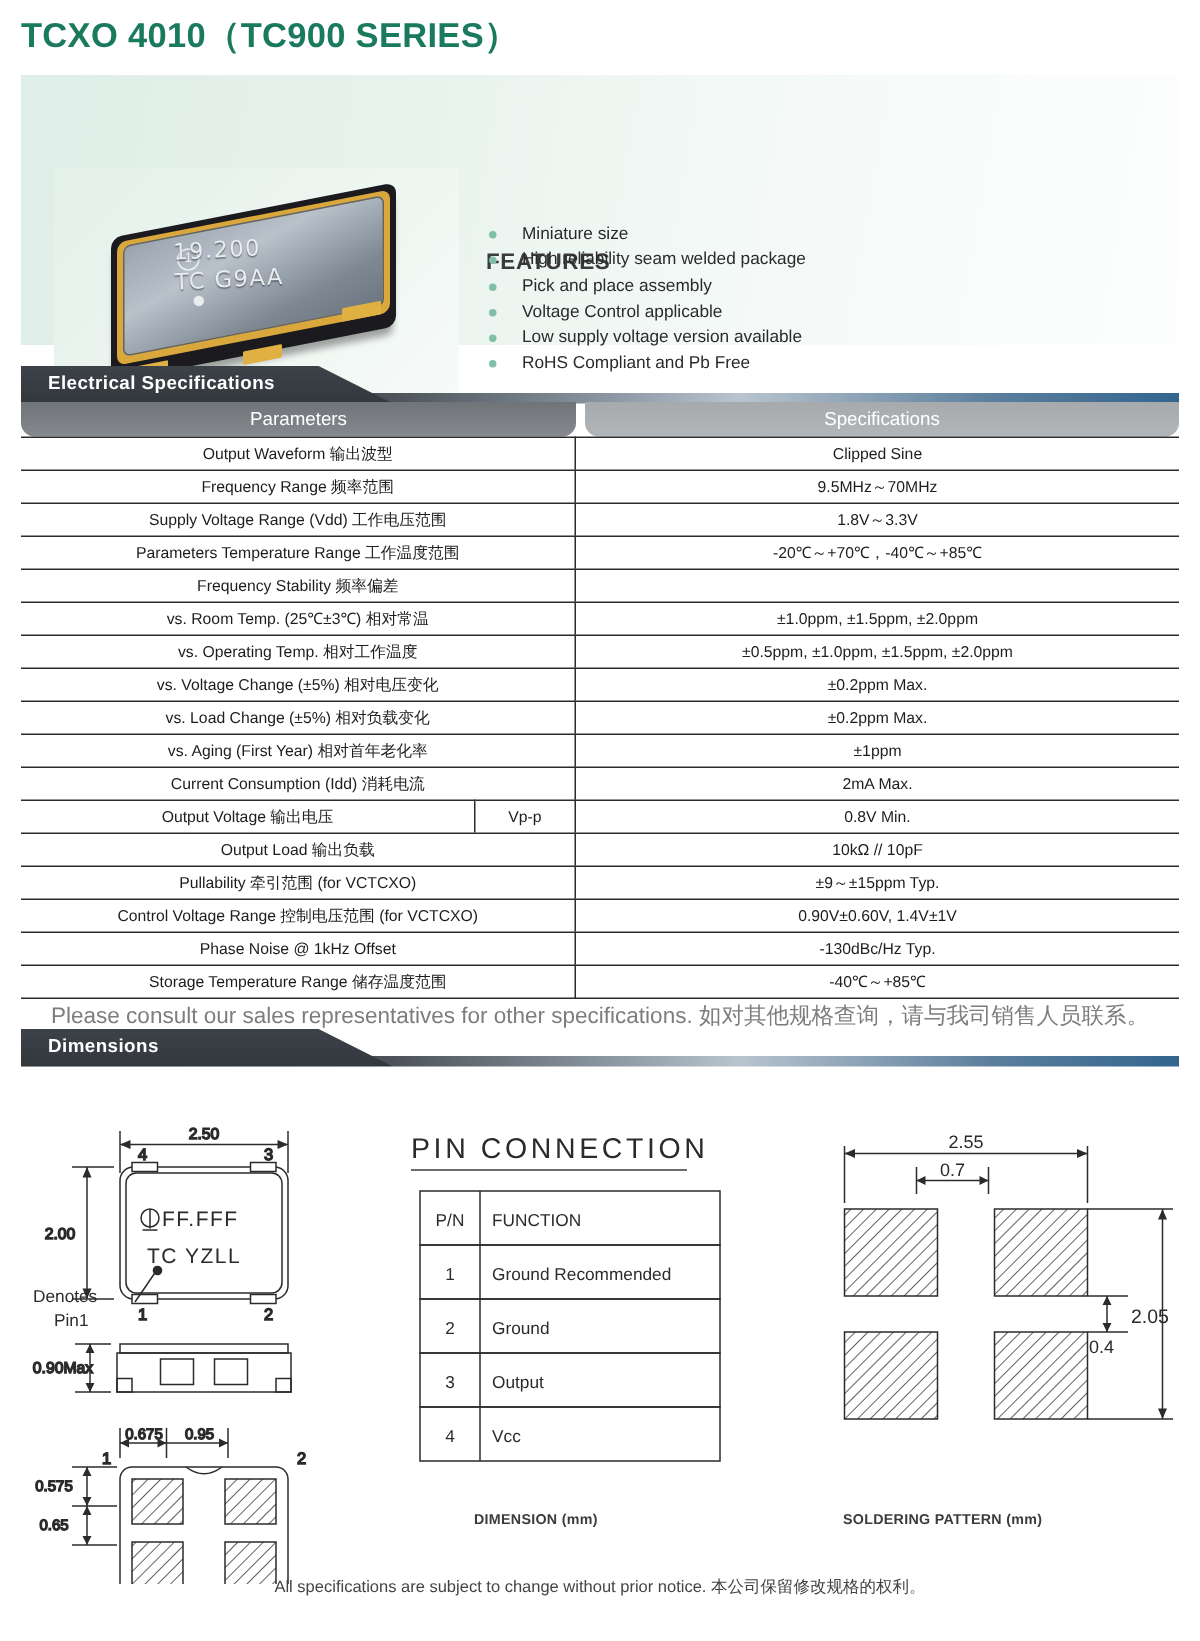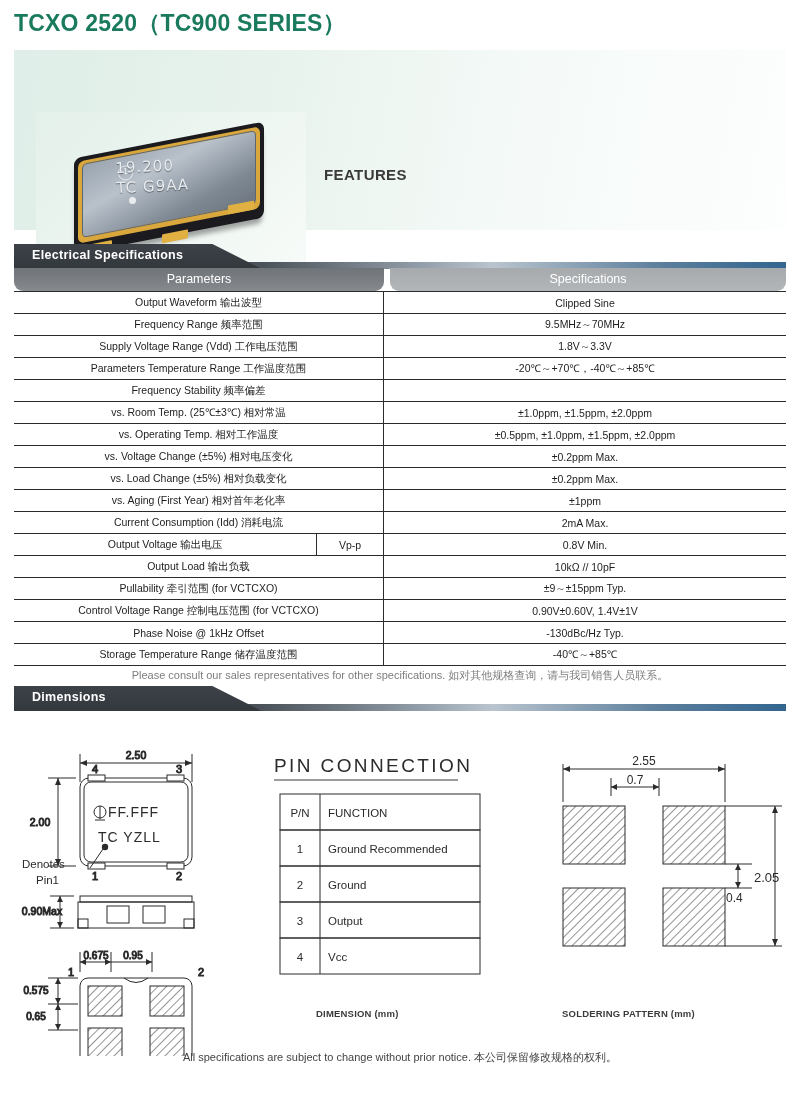--- a/index.html
+++ b/index.html
@@ -195,21 +195,21 @@
   .spec-table tr.r td.cell { border-bottom: none; }
   .spec-table tr.r:last-child td.cell { border-bottom: 1px solid #2b2b2b; }
   td.param { border-right: 1px solid #2b2b2b; }
   td.spec  { }
 
   .note-line {
     position: absolute;
     left: 14px; top: 668px;
     width: 772px;
     text-align: center;
-    font-size: 11px;
+    font-size: 15px;
     color: #7d7d7d;
   }
 
   
   .drawings {
     position: absolute;
     left: 0; top: 716px;
     width: 800px; height: 300px; padding-left: 12px;
   }
   .dim-caption {
@@ -229,40 +229,48 @@
     font-size: 11px;
     color: #444;
   }
   svg text { font-family: "Liberation Sans", sans-serif; fill: #2b2b2b; }
 </style>
 </head>
 <body>
 
 <div class="page">
 
-  <div class="title">TCXO 2520（TC900 SERIES）</div>
+  <div class="title">TCXO 4010（TC900 SERIES）</div>
 
   <div class="features-panel">
     <div class="product-photo">
       <div class="chip">
         <div class="chip-body"></div>
         <div class="chip-rim"></div>
         <div class="chip-lid"></div>
         <div class="chip-pad pad-a"></div>
         <div class="chip-pad pad-b"></div>
         <div class="chip-pad pad-c"></div>
         <div class="chip-logo">1</div>
         <div class="chip-dot"></div>
         <div class="chip-text">
           <div>19.200</div>
           <div>TC G9AA</div>
         </div>
       </div>
     </div>
     <div class="features-head">FEATURES</div>
+    <ul class="features-list">
+      <li>Miniature size</li>
+      <li>High reliability seam welded package</li>
+      <li>Pick and place assembly</li>
+      <li>Voltage Control applicable</li>
+      <li>Low supply voltage version available</li>
+      <li>RoHS Compliant and Pb Free</li>
+    </ul>
   </div>
 
   <div class="section-bar" style="top:244px;">
     <div class="strip"></div>
     <div class="tab"></div>
     <div class="tab-label">Electrical Specifications</div>
   </div>
 
   <table class="spec-table">
     <tbody>

